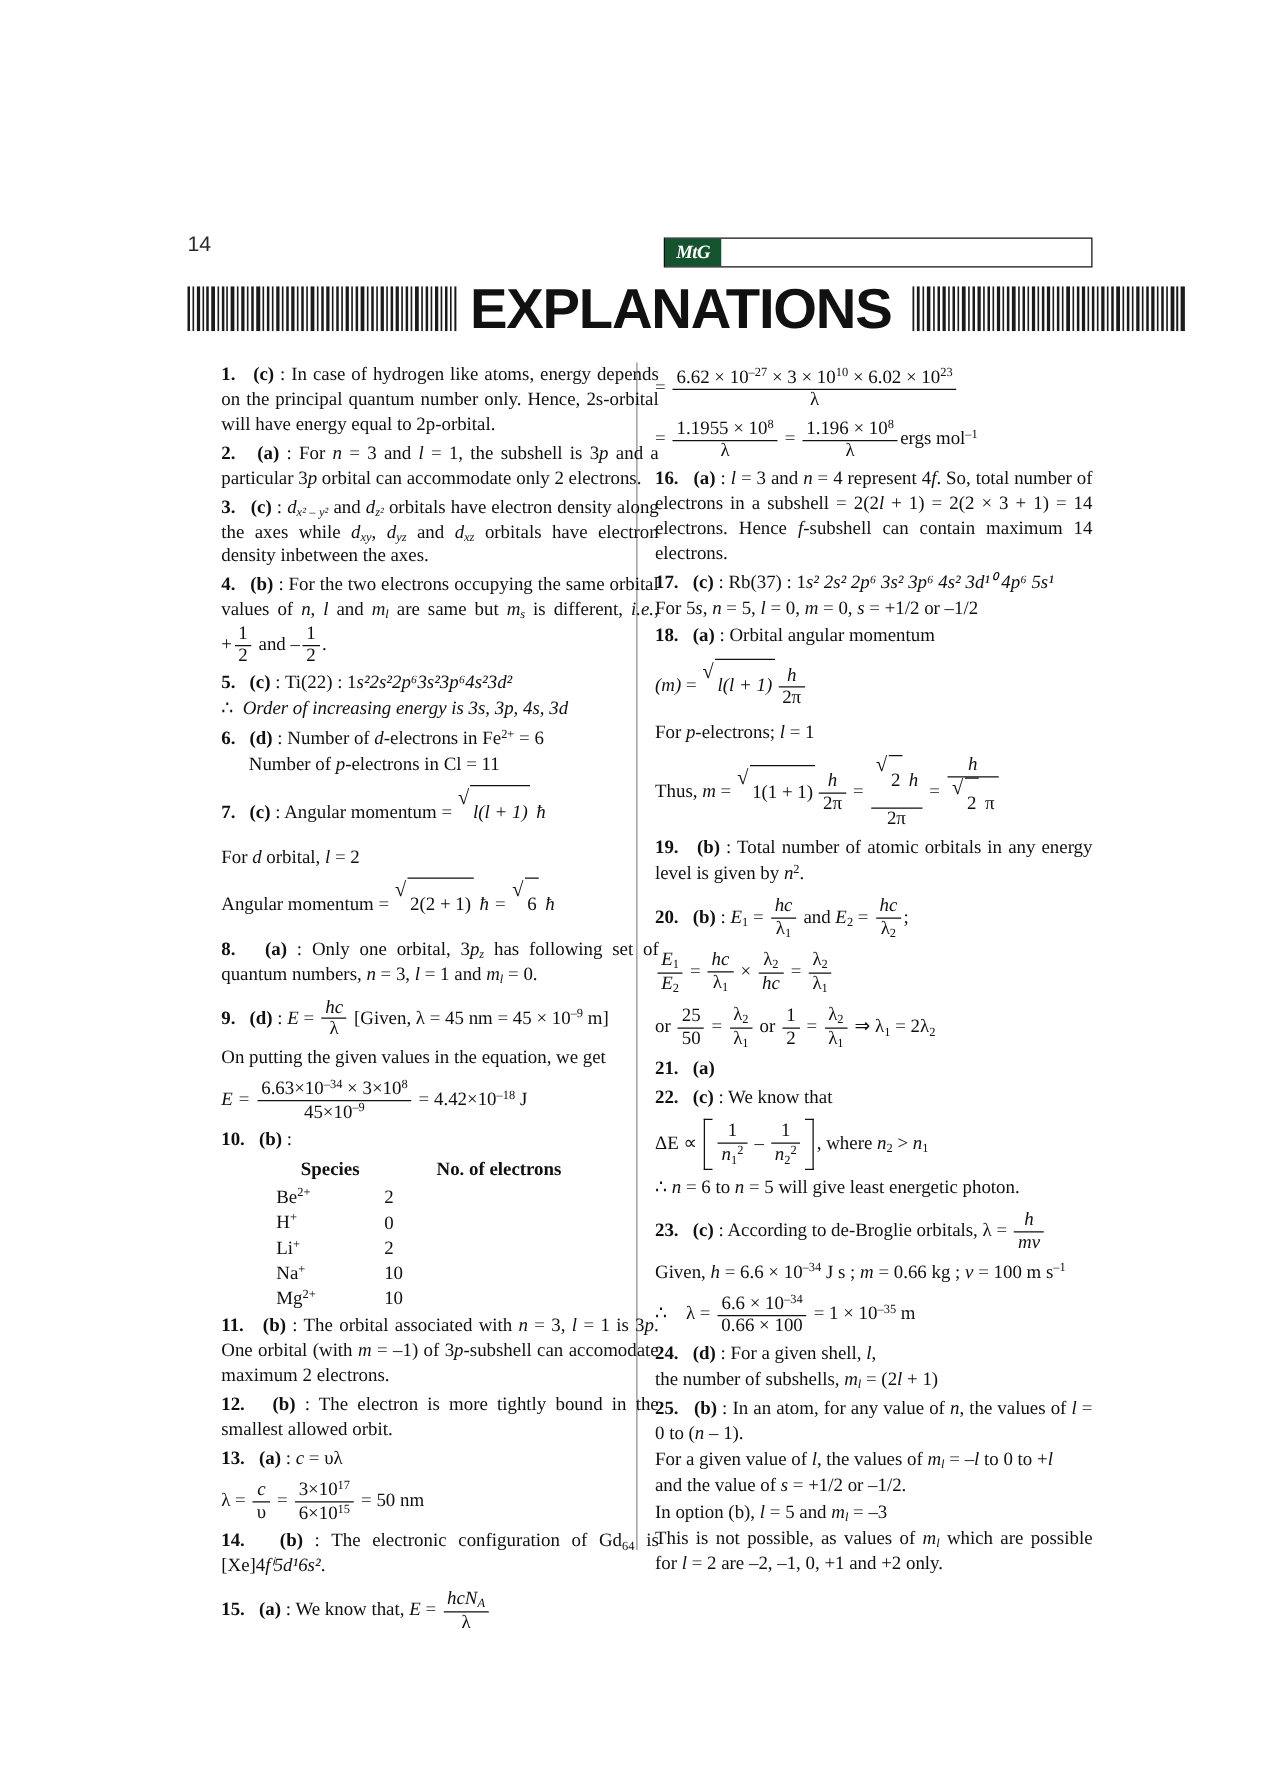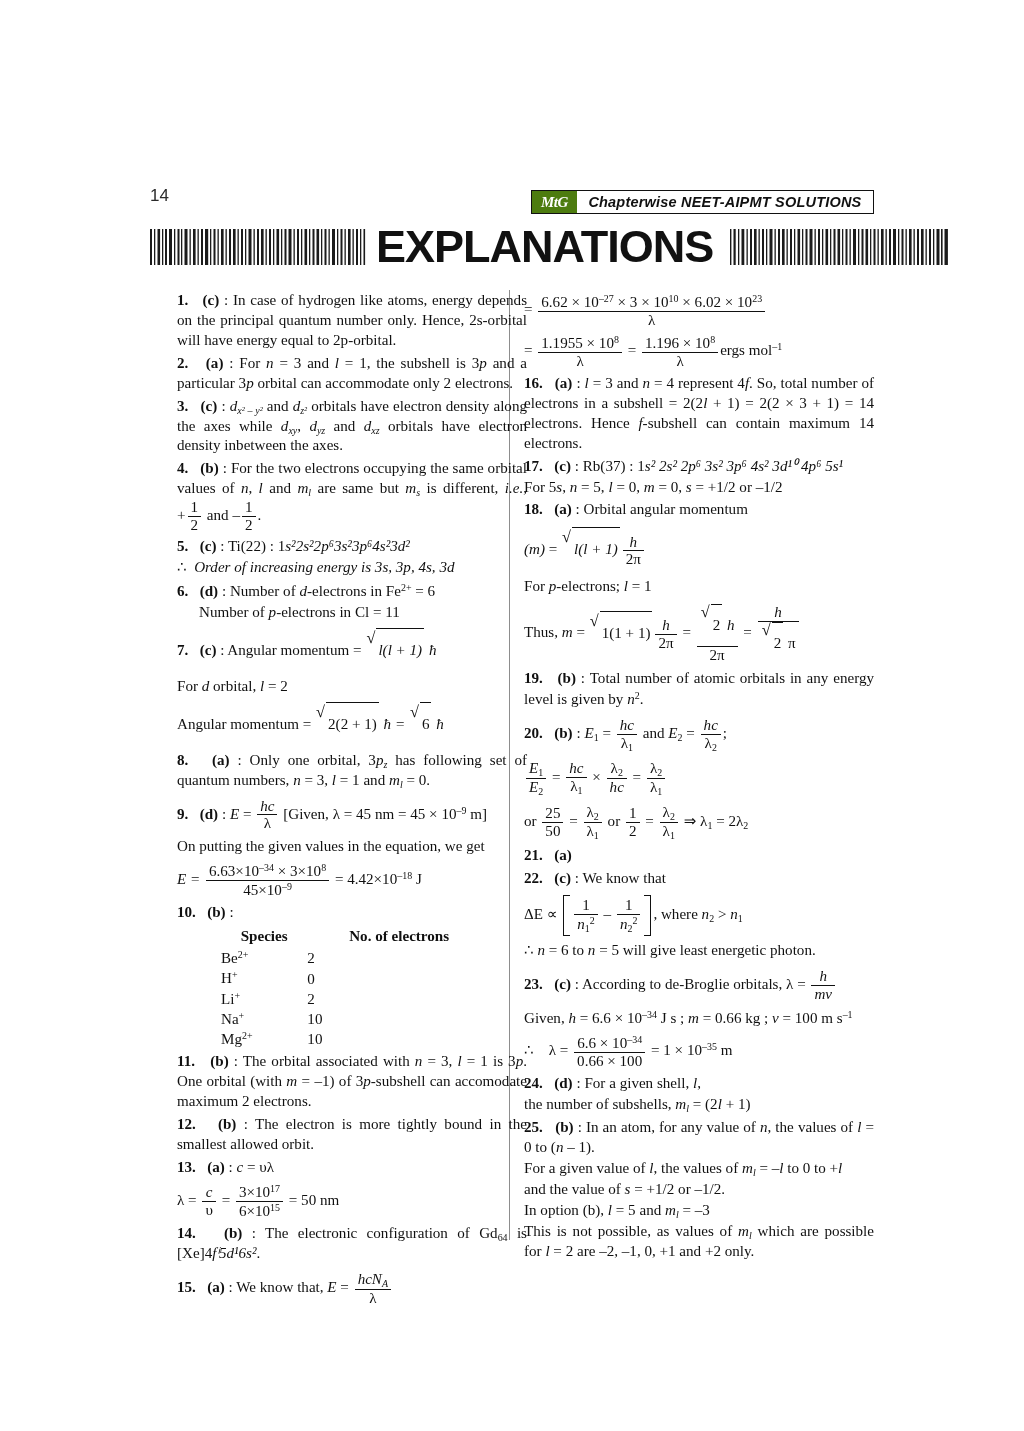--- a/index.html
+++ b/index.html
@@ -2,21 +2,21 @@
 <html><head>
 <meta charset="utf-8">
 <style>
   html,body{margin:0;padding:0;background:#fff;}
   body{width:1024px;height:1431px;font-family:"Liberation Serif",serif;color:#101010;position:relative;overflow:hidden;}
   .page{position:absolute;left:0;top:0;width:1024px;height:1431px;}
 
   
   .folio{position:absolute;left:150px;top:186px;font-family:"Liberation Sans",sans-serif;font-size:17px;color:#2a2a2a;}
   .brandbar{position:absolute;left:531px;top:190px;width:343px;height:24px;border:1.5px solid #111;display:flex;align-items:stretch;background:#fff;box-sizing:border-box;}
-  .brandlogo{background:#4d7c0f;color:#fff;display:flex;align-items:center;justify-content:center;padding:0 9px;font-family:"Liberation Serif",serif;font-weight:bold;font-style:italic;font-size:15px;letter-spacing:-0.5px;}
+  .brandlogo{background:#14532d;color:#fff;display:flex;align-items:center;justify-content:center;padding:0 9px;font-family:"Liberation Serif",serif;font-weight:bold;font-style:italic;font-size:15px;letter-spacing:-0.5px;}
   .brandtxt{flex:1;display:flex;align-items:center;justify-content:center;font-family:"Liberation Sans",sans-serif;font-style:italic;font-weight:bold;font-size:14.5px;letter-spacing:.2px;color:#111;}
 
   .bandrow{position:absolute;left:148px;top:226px;width:728px;height:42px;display:flex;align-items:center;}
   .barcode{height:36px;flex:0 0 auto;}
   .barcode.left{width:218px;}
   .barcode.right{width:220px;margin-left:6px;}
   .explan{font-family:"Liberation Sans",sans-serif;font-weight:bold;font-size:45px;letter-spacing:-1px;color:#111;line-height:42px;padding:0 10px;white-space:nowrap;}
 
   
   .col{position:absolute;top:288px;width:350px;font-size:15.1px;line-height:1.32;text-align:justify;}
@@ -59,21 +59,20 @@
 </style>
 </head>
 <body>
 
 <div class="page">
 
   <div class="folio">14</div>
 
   <div class="brandbar">
     <div class="brandlogo">MtG</div>
-    <div class="brandtxt">Chapterwise NEET-AIPMT SOLUTIONS</div>
   </div>
 
   <div class="bandrow">
     <svg class="barcode left" viewBox="0 0 218 36" preserveAspectRatio="none">
       <g fill="#1b1b1b">
         <rect x="2" y="0" width="2" height="36"></rect>
           <rect x="6" y="0" width="1.3" height="36"></rect>
           <rect x="9.5" y="0" width="2.6" height="36"></rect>
           <rect x="14" y="0" width="1.3" height="36"></rect>
           <rect x="17" y="0" width="2" height="36"></rect>

